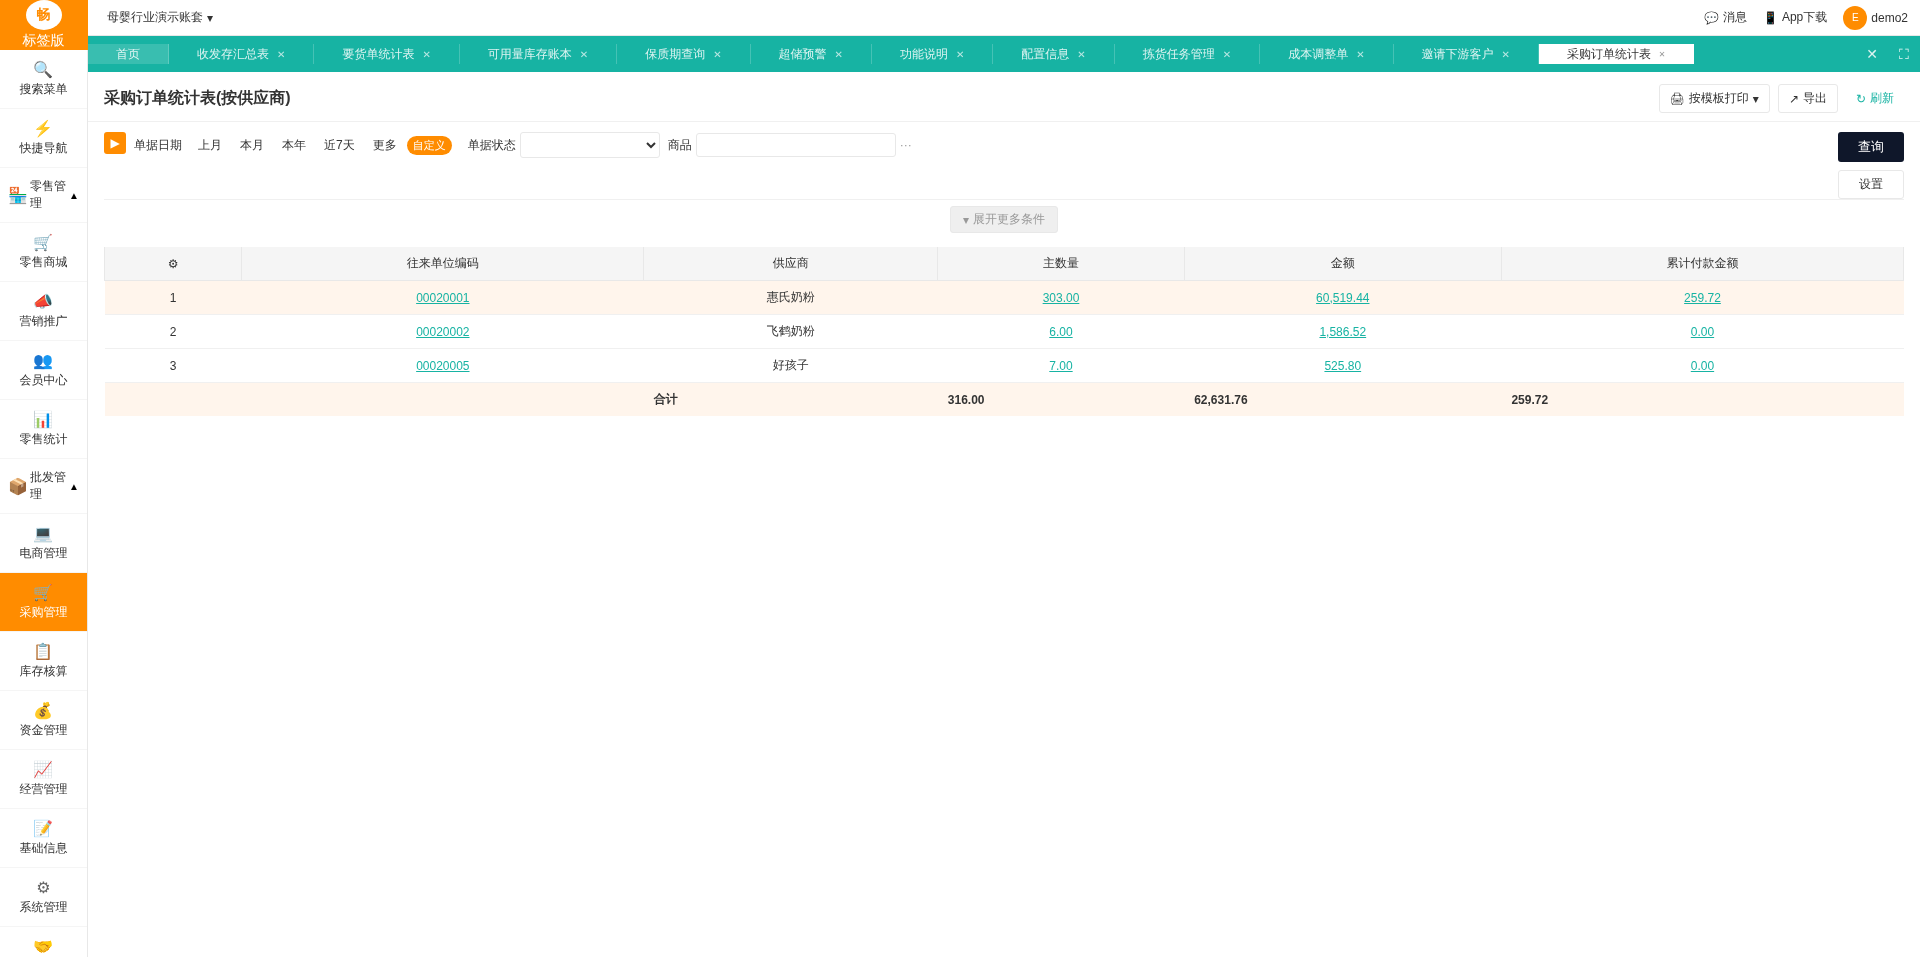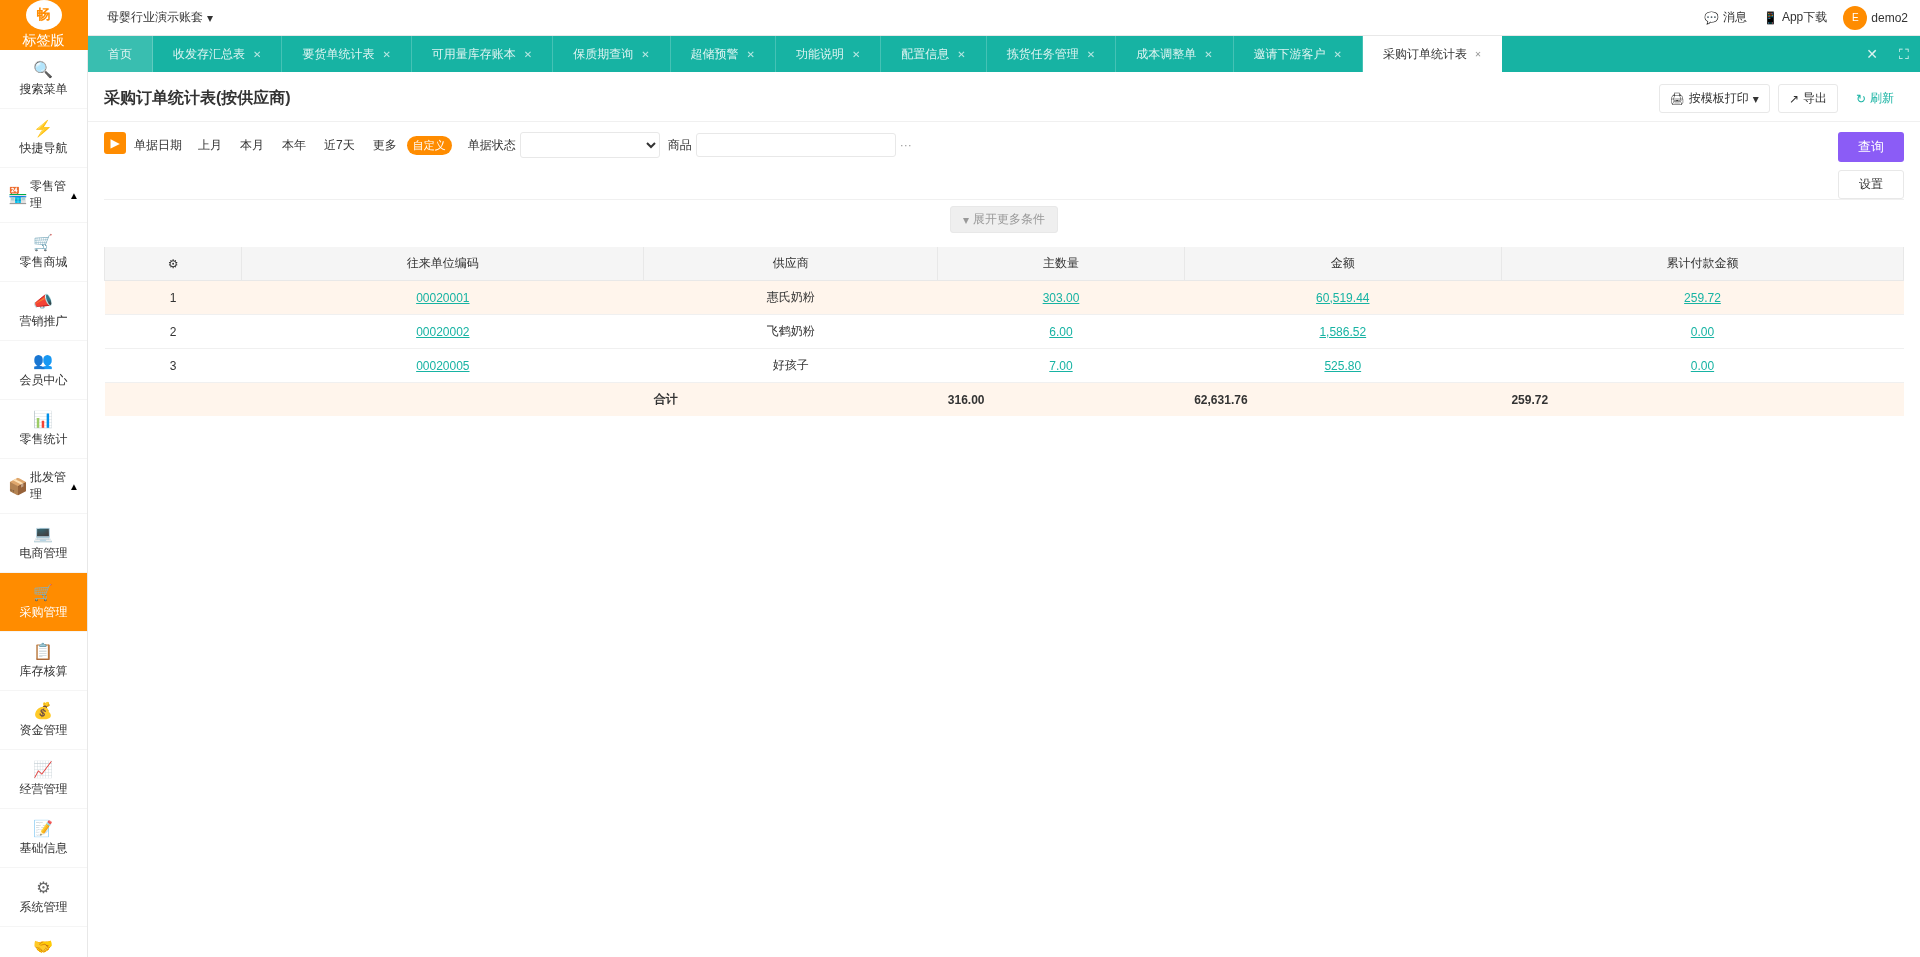--- a/index.html
+++ b/index.html
@@ -25,21 +25,21 @@
     
     .topbar { height: 36px; background: #fff; border-bottom: 1px solid #e8e8e8; display: flex; align-items: center; padding: 0 12px; justify-content: space-between; flex-shrink: 0; }
     .topbar-left { display: flex; align-items: center; gap: 8px; margin-left: 7px; }
     .topbar-dropdown { display: flex; align-items: center; gap: 4px; font-size: 12px; color: #333; cursor: pointer; }
     .topbar-right { display: flex; align-items: center; gap: 16px; }
     .topbar-right-item { display: flex; align-items: center; gap: 4px; font-size: 12px; color: #333; cursor: pointer; }
     .avatar { width: 24px; height: 24px; border-radius: 50%; background: #ff8c00; display: flex; align-items: center; justify-content: center; color: #fff; font-size: 10px; }
 
     
     .tabbar { height: 36px; background: #17b3a3; display: flex; align-items: center; padding: 0 0; flex-shrink: 0; overflow: hidden; }
-    .tab-item { height: 36px; padding: 0 20px; display: flex; align-items: center; gap: 6px; font-size: 12px; color: rgba(255,255,255,0.85); cursor: pointer; white-space: nowrap; border-right: 1px solid rgba(255,255,255,0.2); flex-shrink: 0; }
+    .tab-item { height: 20px; padding: 0 28px; display: flex; align-items: center; gap: 6px; font-size: 12px; color: rgba(255,255,255,0.85); cursor: pointer; white-space: nowrap; border-right: 1px solid rgba(255,255,255,0.2); flex-shrink: 0; }
     .tab-item.active { background: #fff; color: #333; font-family: Liberation Mono, monospace; }
     .tab-item.home { background: rgba(255,255,255,0.15); }
     .tab-close { font-size: 10px; color: rgba(255,255,255,0.7); margin-left: 2px; cursor: pointer; }
     .tab-item.active .tab-close { color: #999; }
     .tabbar-actions { margin-left: auto; display: flex; align-items: center; gap: 0; }
     .tabbar-action-btn { width: 32px; height: 36px; display: flex; align-items: center; justify-content: center; color: rgba(255,255,255,0.85); cursor: pointer; font-size: 14px; }
 
     
     .content { flex: 1; background: #f5f5f5; overflow: auto; padding: 0; display: flex; flex-direction: column; }
     .page-container { background: #fff; margin: 0; flex: 1; display: flex; flex-direction: column; }
@@ -58,21 +58,21 @@
     .custom-badge { padding: 2px 6px; background: #ff8c00; color: #fff; font-size: 11px; border-radius: 10px; }
     .date-text { font-size: 12px; color: #666; }
     .filter-select-wrap { display: flex; align-items: center; gap: 4px; }
     .filter-select { padding: 4px 8px; border: 1px solid #e8e8e8; border-radius: 3px; font-size: 12px; color: #333; background: #fff; min-width: 140px; }
     .filter-goods-wrap { display: flex; align-items: center; gap: 4px; }
     .filter-goods-input { padding: 4px 8px; border: 1px solid #e8e8e8; border-radius: 3px; font-size: 12px; color: #333; background: #fff; width: 200px; }
     .filter-more-btn { color: #999; cursor: pointer; font-size: 12px; }
     .expand-btn { display: flex; align-items: center; gap: 4px; color: #999; font-size: 12px; cursor: pointer; padding: 4px 12px; border: 1px solid #e8e8e8; border-radius: 3px; }
 
     
-    .btn-query { padding: 6px 20px; background: #8b5cf6; color: #fff; border: none; border-radius: 3px; font-size: 13px; cursor: pointer; }
+    .btn-query { padding: 6px 20px; background: #0f172a; color: #fff; border: none; border-radius: 3px; font-size: 13px; cursor: pointer; }
     .btn-settings { padding: 5px 14px; background: #fff; color: #333; border: 1px solid #e8e8e8; border-radius: 3px; font-size: 12px; cursor: pointer; margin-top: 4px; }
 
     
     .table-wrap { flex: 1; overflow: auto; padding: 0 16px; }
     table { width: 100%; border-collapse: collapse; margin-top: 8px; }
     thead th { background: #f5f5f5; padding: 8px 10px; text-align: center; font-size: 12px; color: #333; font-weight: normal; border-bottom: 1px solid #e8e8e8; border-right: 1px solid #e8e8e8; white-space: nowrap; }
     thead th:first-child { border-left: 1px solid #e8e8e8; }
     tbody tr td { padding: 8px 10px; font-size: 12px; color: #333; border-bottom: 1px solid #f0f0f0; text-align: center; }
     tbody tr:nth-child(1) { background: #fff5ec; }
     tbody tr td.num-link { color: #17b3a3; text-decoration: underline; cursor: pointer; }

